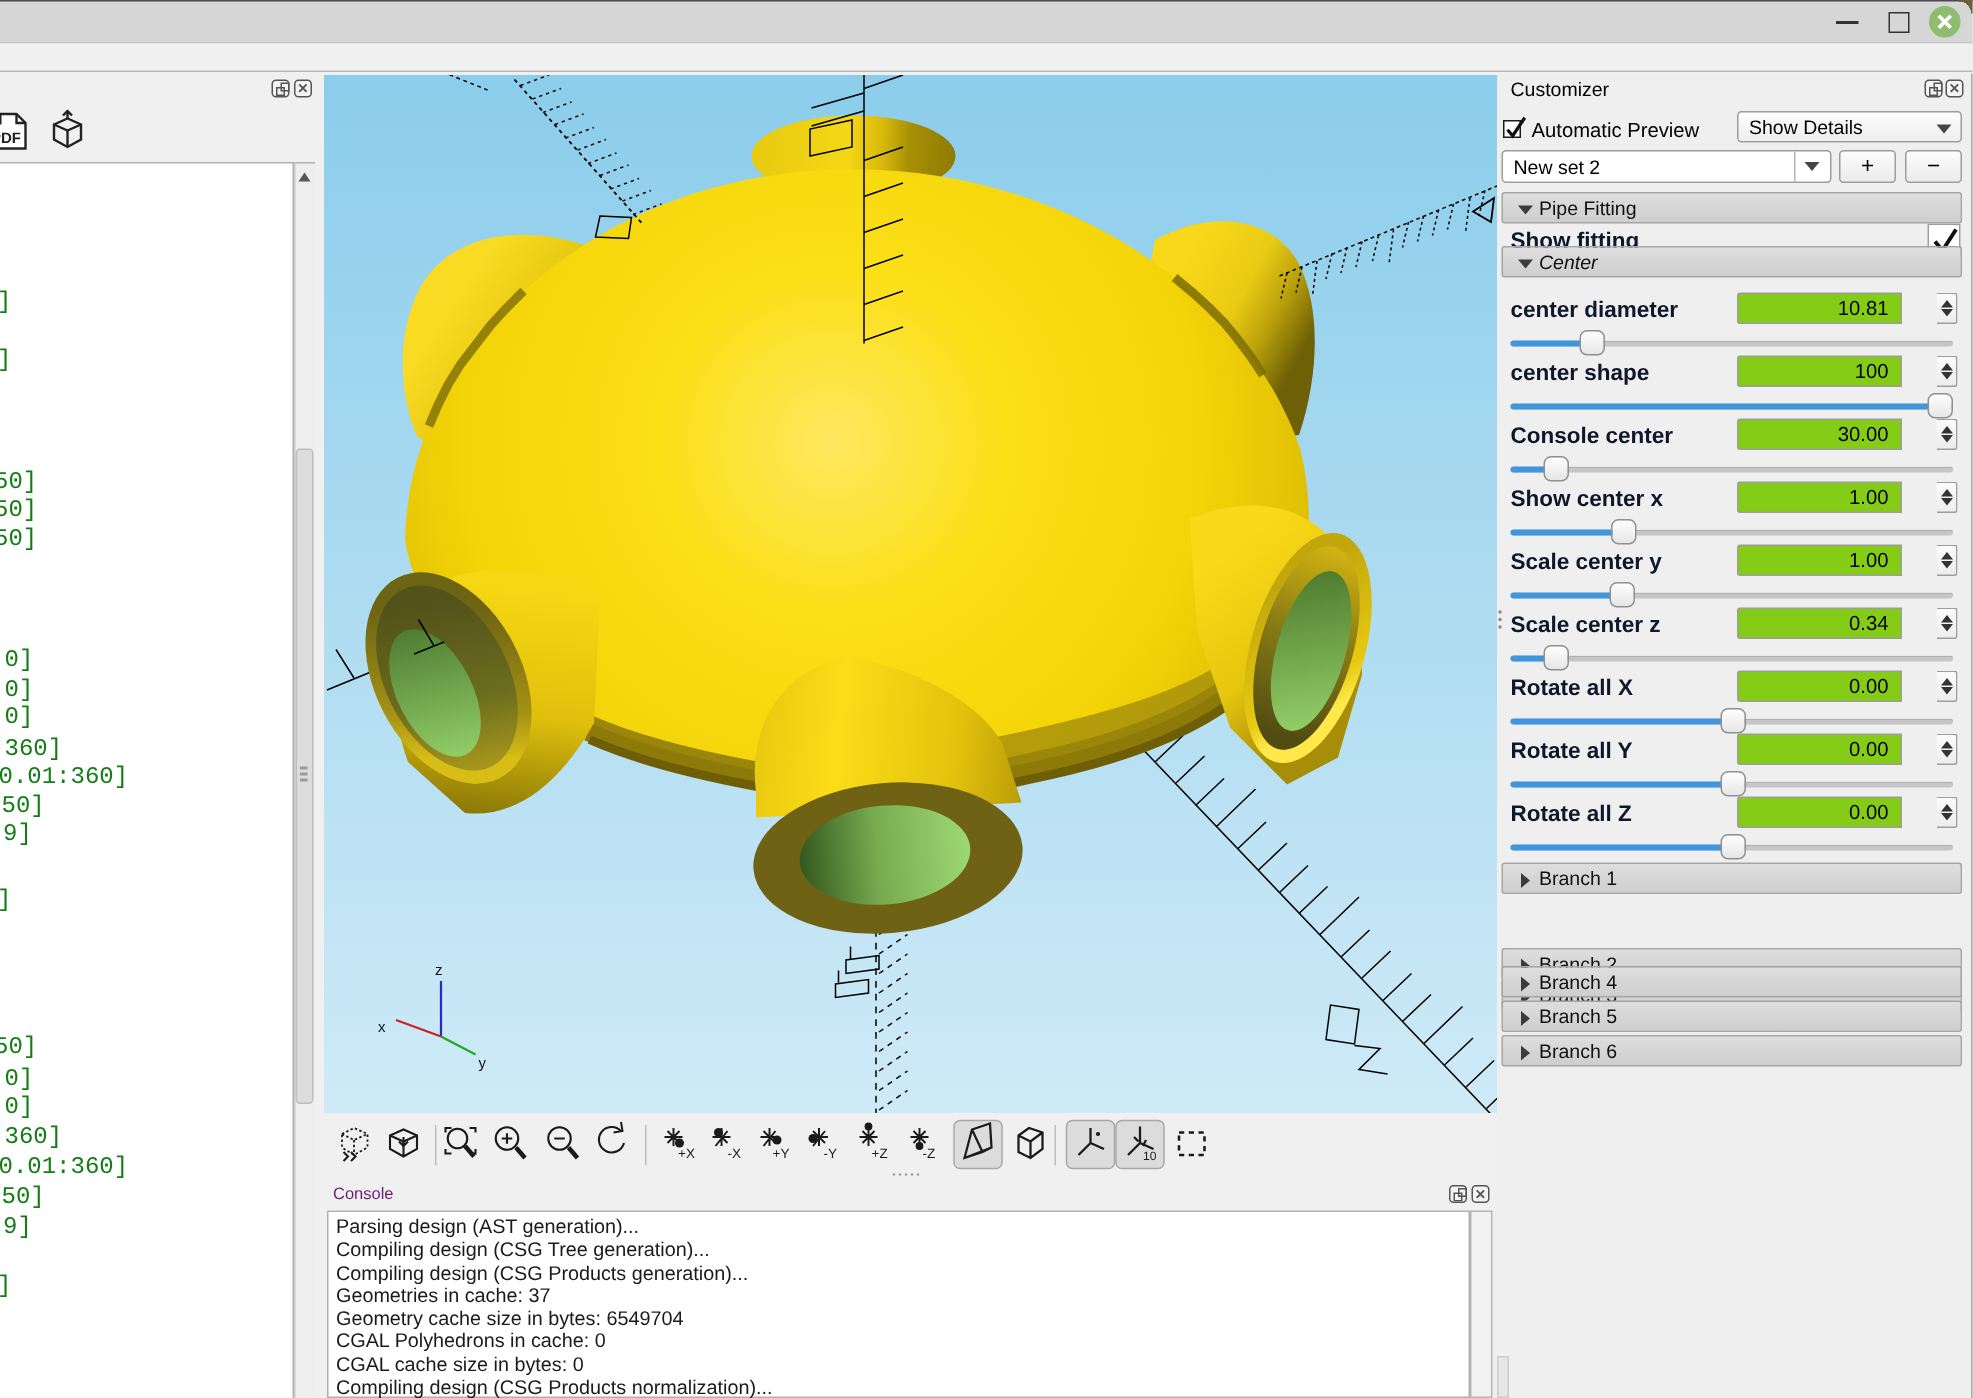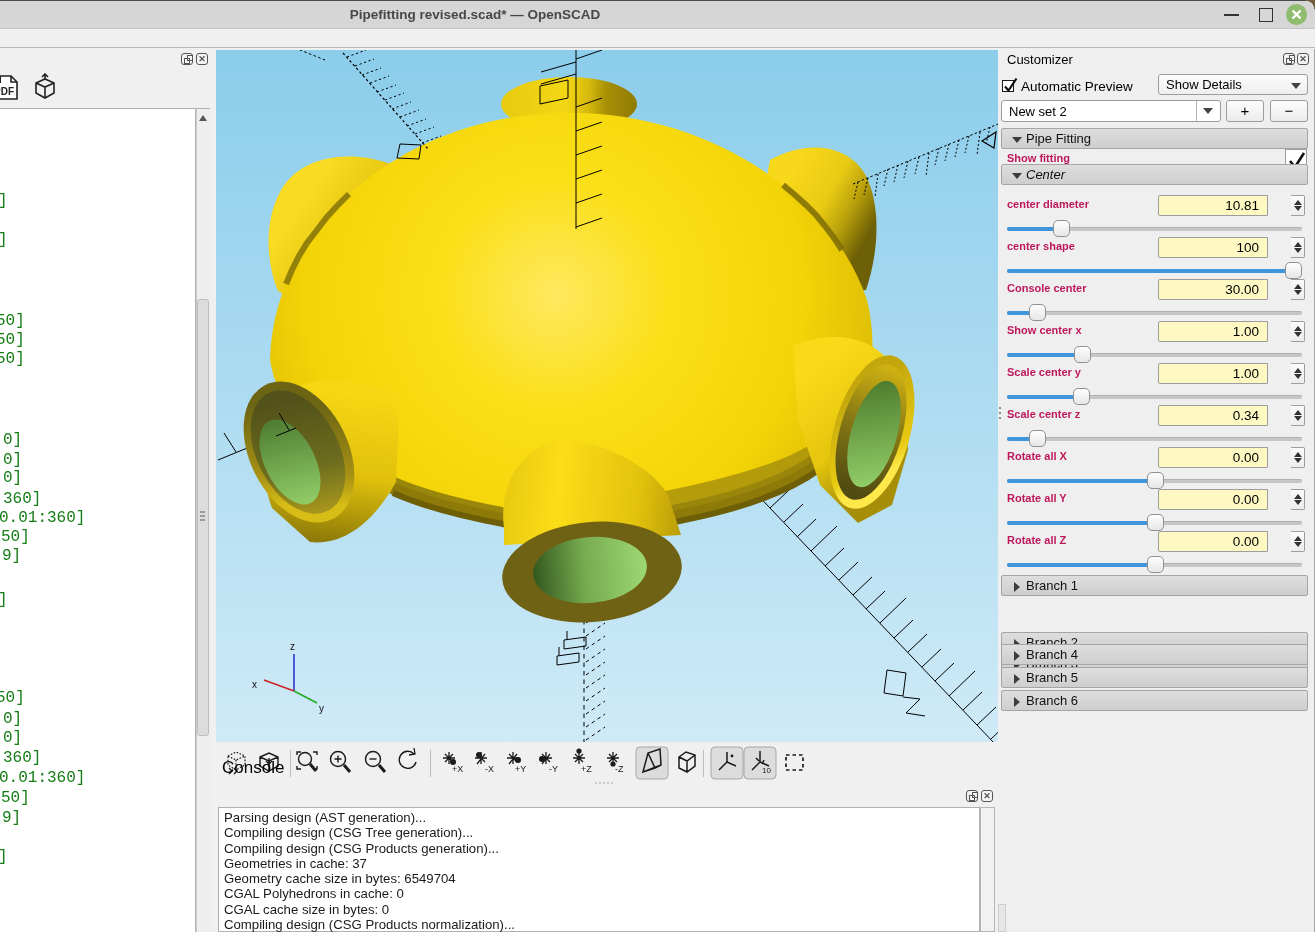--- a/index.html
+++ b/index.html
@@ -39,21 +39,21 @@
   font-family:"Liberation Mono", monospace; font-size:16px; color:#157d15;
   line-height:19.4px; white-space:pre; overflow:hidden; }
 #ed-scroll { left:196px; top:108px; width:14px; height:824px; background:#eeeeee;
   border-top:1px solid #b0b0b0; border-left:1px solid #cccccc; }
 #ed-thumb { left:197px; top:299px; width:12px; height:437px; background:#dcdcdc; border:1px solid #bdbdbd; border-radius:3px; }
 .code { font-family:"Liberation Mono", monospace; font-size:16px; color:#157d15;
   line-height:19.4px; white-space:pre; }
 
 
 #console { left:216px; top:787px; width:782px; height:145px; background:#f0f0f0; }
-#console-title { left:222px; top:758px; font-size:17px; color:#000000; }
+#console-title { left:222px; top:790px; font-size:11px; color:#701a75; }
 #con-float { left:966px; top:790px; }
 #con-close { left:981px; top:790px; }
 #con-white { left:218px; top:807px; width:762px; height:125px; background:#fff;
   border:1px solid #b0b0b0; font-size:13.2px; color:#1a1a1a; line-height:15.3px;
   padding:2px 0 0 5px; white-space:pre; }
 #con-scroll { left:980px; top:807px; width:15px; height:125px; background:#f1f1f1; border:1px solid #b6b6b6; }
 
 
 #customizer { left:998px; top:49px; width:317px; height:883px; background:#efefef;
   border-right:1px solid #a8a8a8; font-size:13px; color:#1a1a1a; }
@@ -82,22 +82,22 @@
   border:1px solid #9d9d9d; border-radius:3px; text-align:center; line-height:20px; font-size:15px; }
 #btn-plus { left:1226px; top:100px; }
 #btn-minus { left:1270px; top:100px; }
 .ghead { position:absolute; left:1001px; width:307px; height:21px;
   background:linear-gradient(#dedede,#cecece); border:1px solid #a5a5a5; border-radius:2px;
   padding:2px 0 0 24px; font-size:13px; color:#111; }
 .ghead:before { content:""; position:absolute; left:10px; top:8px; width:0; height:0;
   border-left:5px solid transparent; border-right:5px solid transparent; border-top:6px solid #3c3c3c; }
 .ghead.closed:before { left:12px; top:6px; border-top:5px solid transparent;
   border-bottom:5px solid transparent; border-left:6px solid #3c3c3c; border-right:none; }
-.plabel { position:absolute; left:1007px; font-weight:bold; font-size:11px; color:#be185d; }
-.spin { position:absolute; left:1158px; width:110px; height:21px; background:#fef9c3;
+.plabel { position:absolute; left:1007px; font-weight:bold; font-size:15px; color:#0f172a; }
+.spin { position:absolute; left:1158px; width:110px; height:21px; background:#84cc16;
   border:1px solid #9d9d9d; border-radius:2px 0 0 2px; text-align:right;
   padding:2px 8px 0 0; font-size:13.5px; }
 .spinarr { position:absolute; left:1291px; width:14px; height:21px;
   background:linear-gradient(#fbfbfb,#ededed); border:1px solid #9d9d9d; border-left:none;
   border-radius:0 2px 2px 0; }
 .spinarr:before { content:""; position:absolute; left:3px; top:4px; width:0; height:0;
   border-left:4px solid transparent; border-right:4px solid transparent;
   border-bottom:5px solid #333; }
 .spinarr:after { content:""; position:absolute; left:3px; bottom:4px; width:0; height:0;
   border-left:4px solid transparent; border-right:4px solid transparent;
@@ -107,21 +107,20 @@
   background:#c6c6c6; border-radius:2px; border-top:1px solid #b0b0b0; }
 .slider .fill { position:absolute; left:0; top:7px; height:4px;
   background:#3f96dc; border-radius:2px; }
 .slider .handle { position:absolute; top:0px; width:17px; height:17px;
   background:linear-gradient(#fefefe,#e6e6e6); border:1px solid #909090; border-radius:5px; }
 </style>
 </head>
 <body>
 <div id="win">
   <div id="titlebar" class="abs"></div>
-  <div id="title-text" class="abs">Pipefitting revised.scad* — OpenSCAD</div>
   <div id="btn-min" class="abs"></div>
   <div id="btn-max" class="abs"></div>
   <div id="btn-close" class="abs"><svg width="21" height="21" viewBox="0 0 21 21">
 <path d="M6.5 6.5 L14.5 14.5 M14.5 6.5 L6.5 14.5" stroke="#fff" stroke-width="2.4" fill="none"></path>
       </svg></div>
   <div id="corner-tr" class="abs"></div>
   <div id="strip2" class="abs"></div>
 
   <div id="editor" class="abs"></div>
   <div id="ed-float" class="abs winbtn fl"></div>

